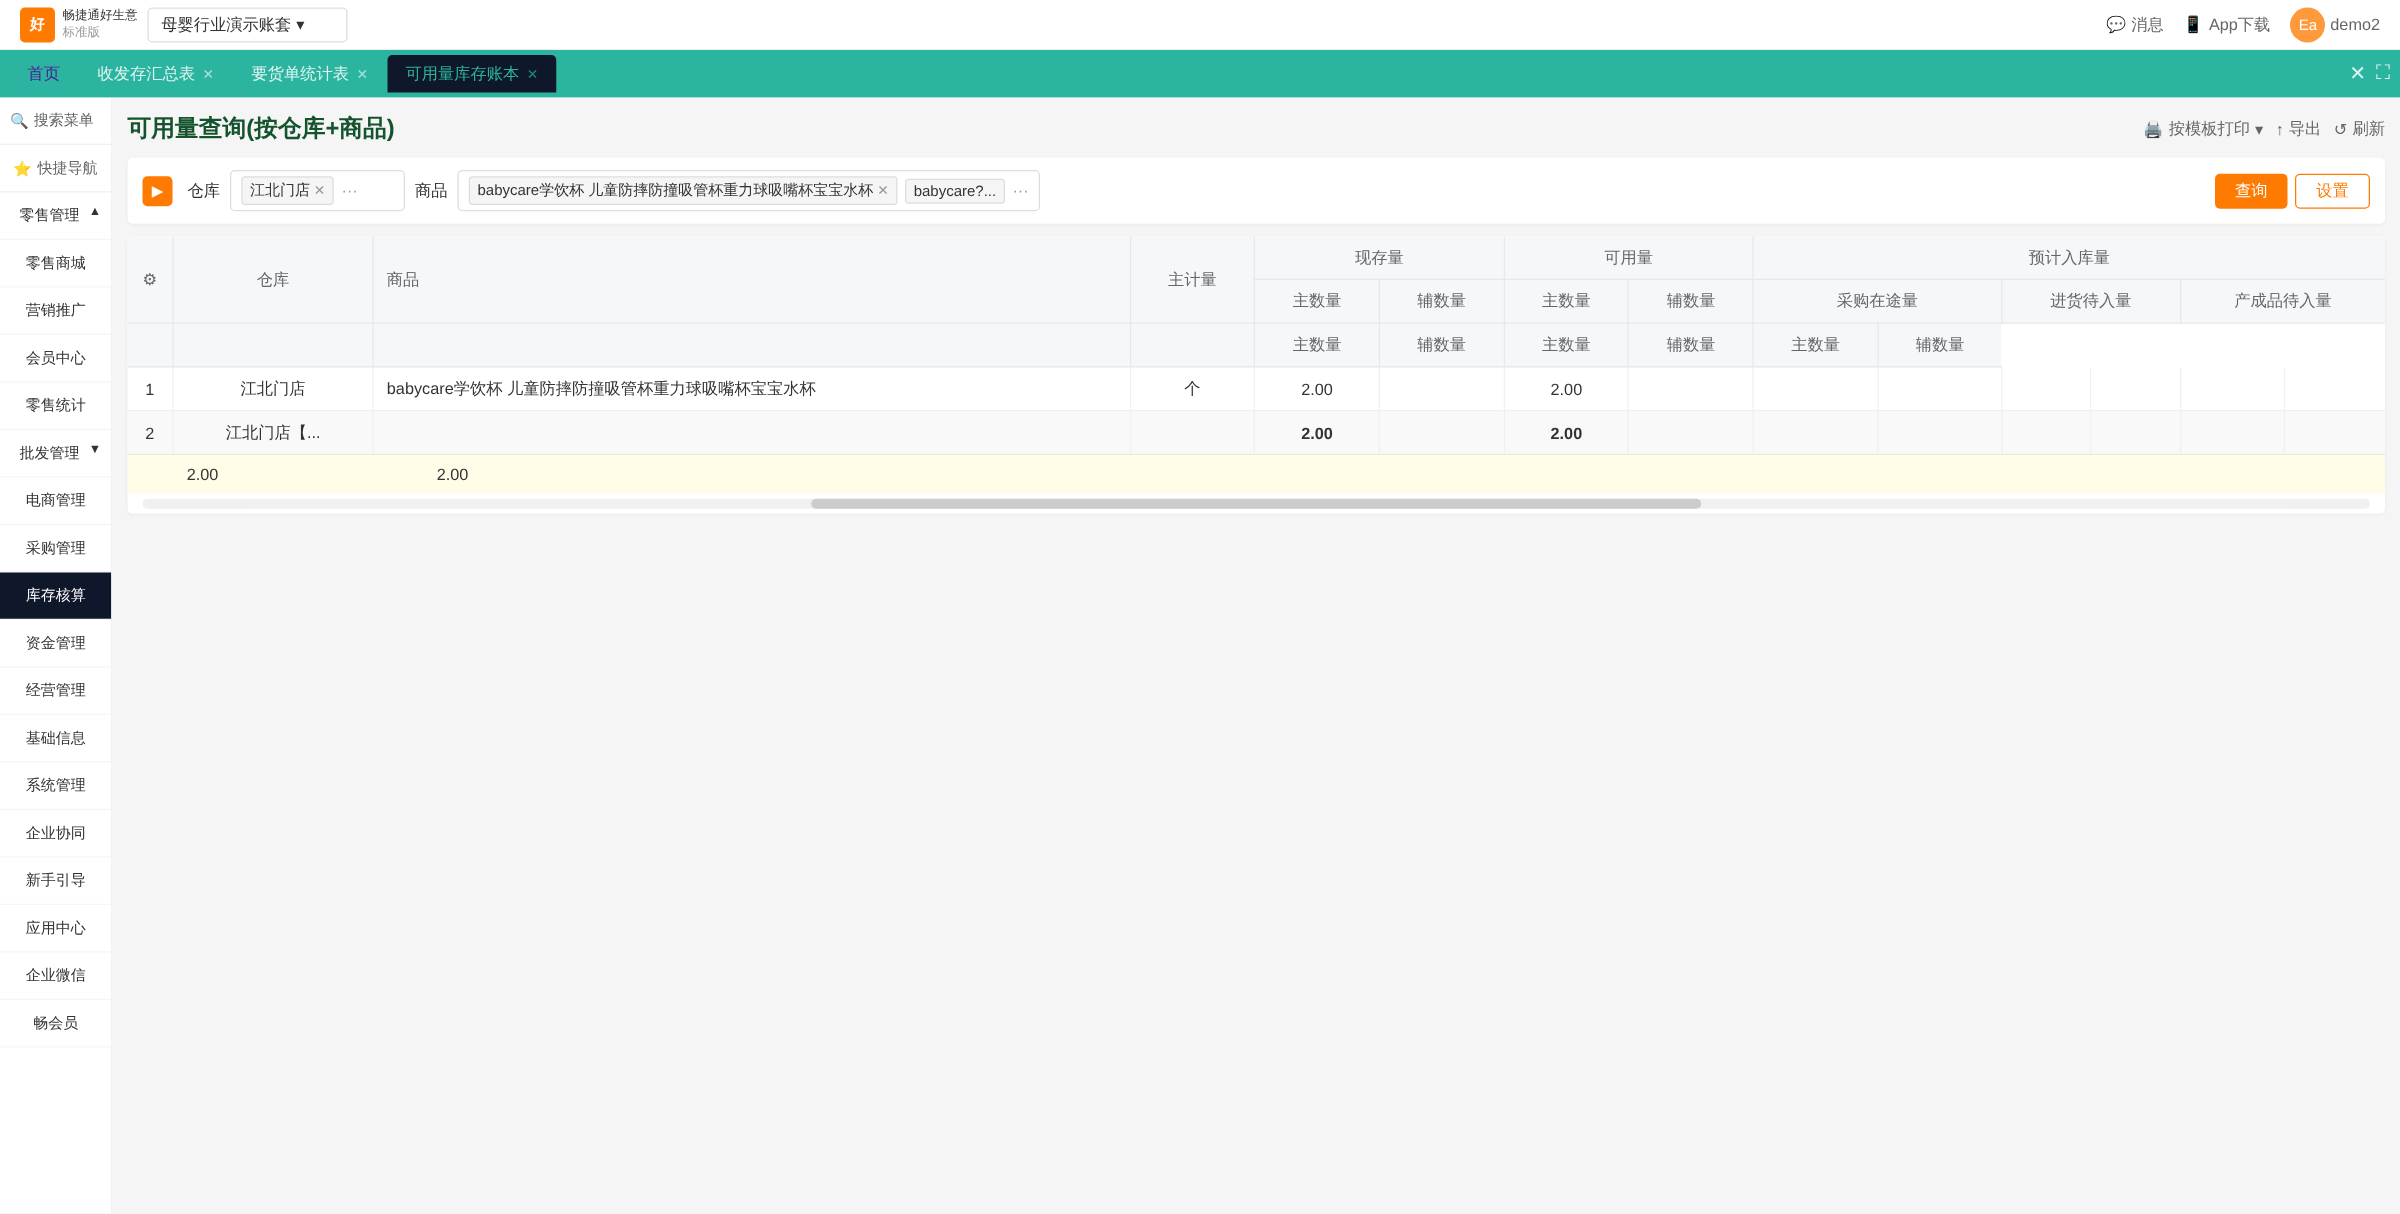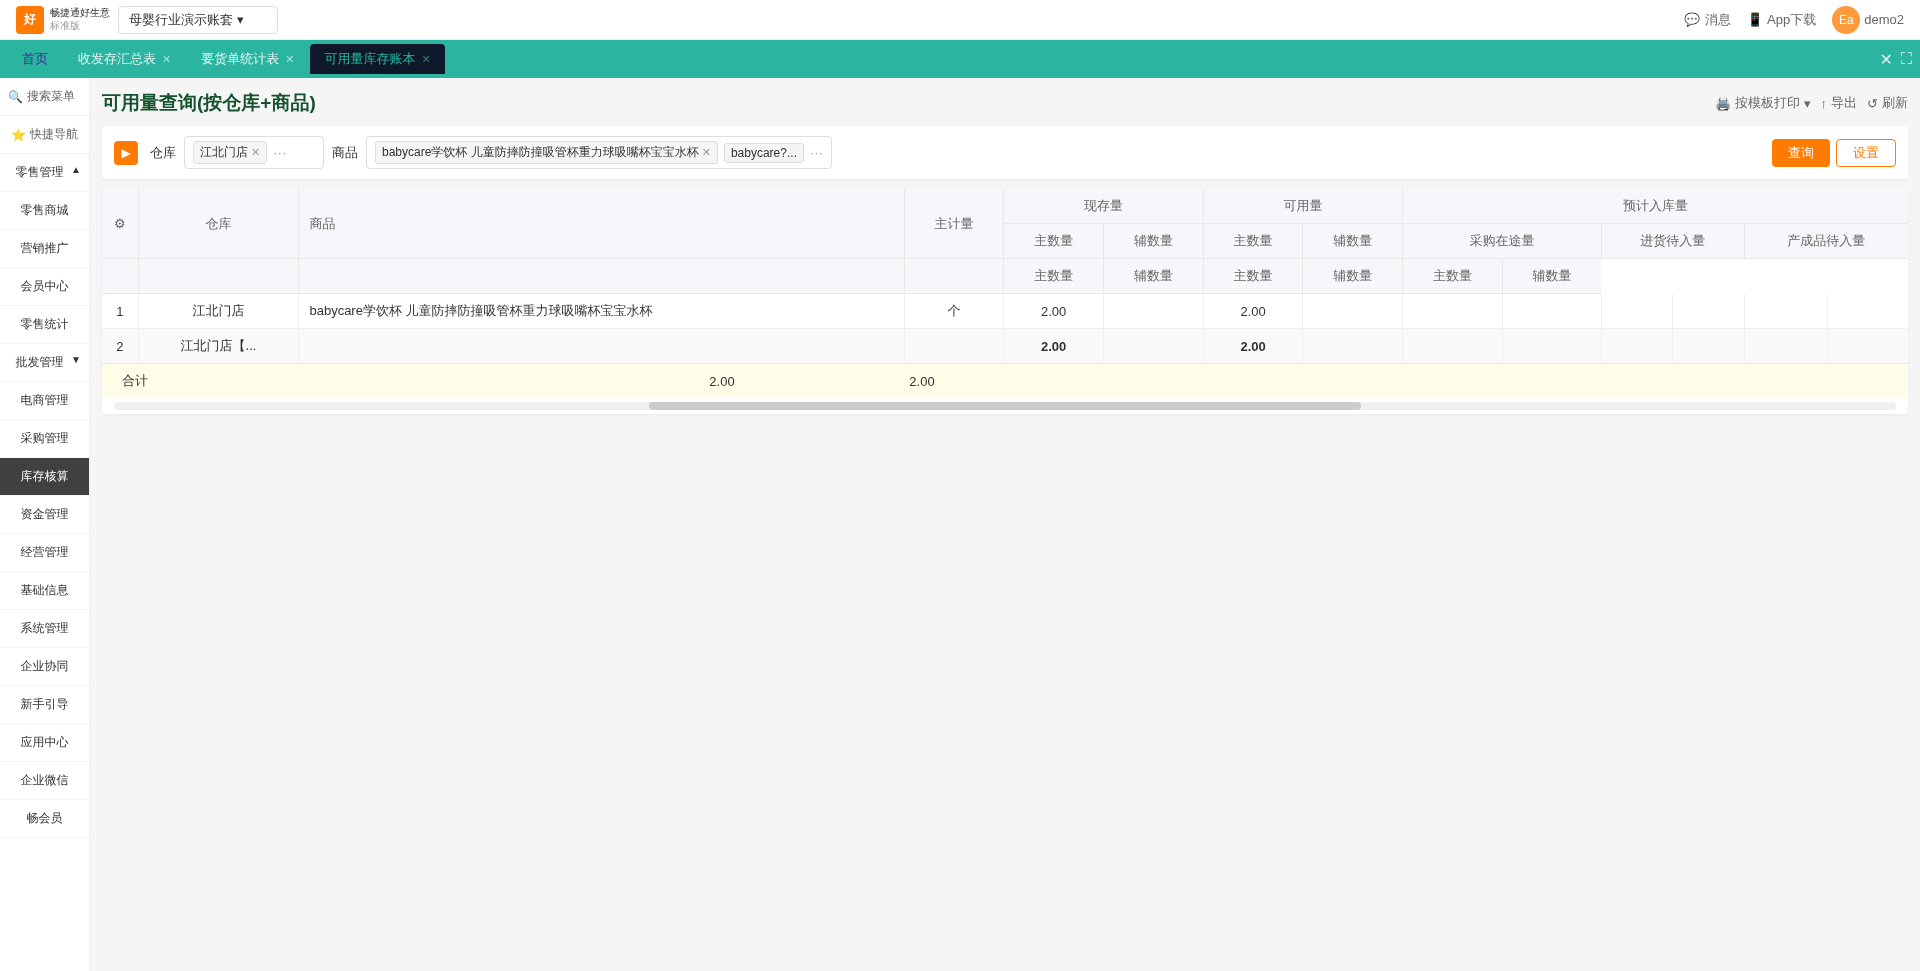--- a/index.html
+++ b/index.html
@@ -177,21 +177,21 @@
       padding: 10px 8px;
       text-align: center;
       font-size: 12px;
       color: #333;
       cursor: pointer;
       border-bottom: 1px solid #f5f5f5;
       display: flex;
       justify-content: space-between;
     }
     .sidebar-item.active {
-      background: #404040;
+      background: #0f172a;
       color: white;
     }
     .sidebar-item .item-label { flex: 1; text-align: center; }
     .sidebar-item .arrow { font-size: 10px; }
 
     
     .content-area {
       flex: 1;
       overflow: auto;
       background: #f5f5f5;
@@ -625,23 +625,20 @@
             <td></td>
             <td></td>
             <td></td>
             <td></td>
             <td></td>
           </tr>
         </tbody>
       </table>
 
       <div class="table-footer">
-        <div class="footer-label" style="width:560px;">
-          <span>合计</span>
-        </div>
         <div class="footer-val" style="width:100px;">2.00</div>
         <div class="footer-val" style="width:100px;"></div>
         <div class="footer-val" style="width:100px;">2.00</div>
       </div>
 
       <div class="table-scroll-bar">
         <div class="table-scroll-bar-inner"></div>
       </div>
     </div>
 

